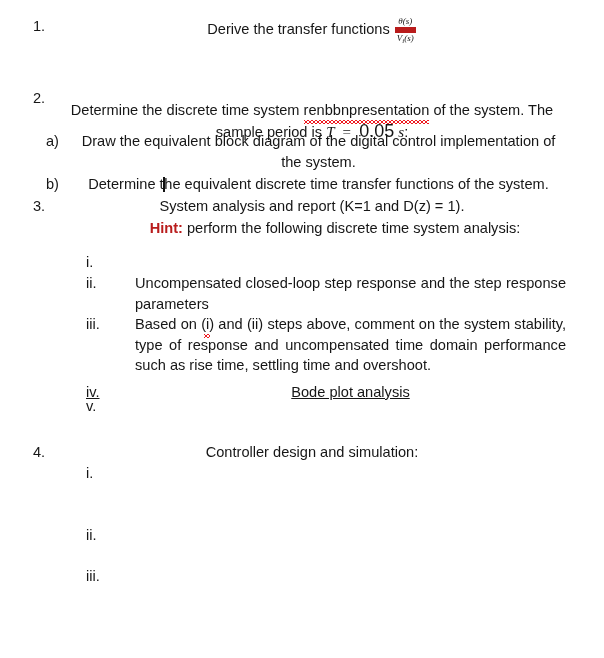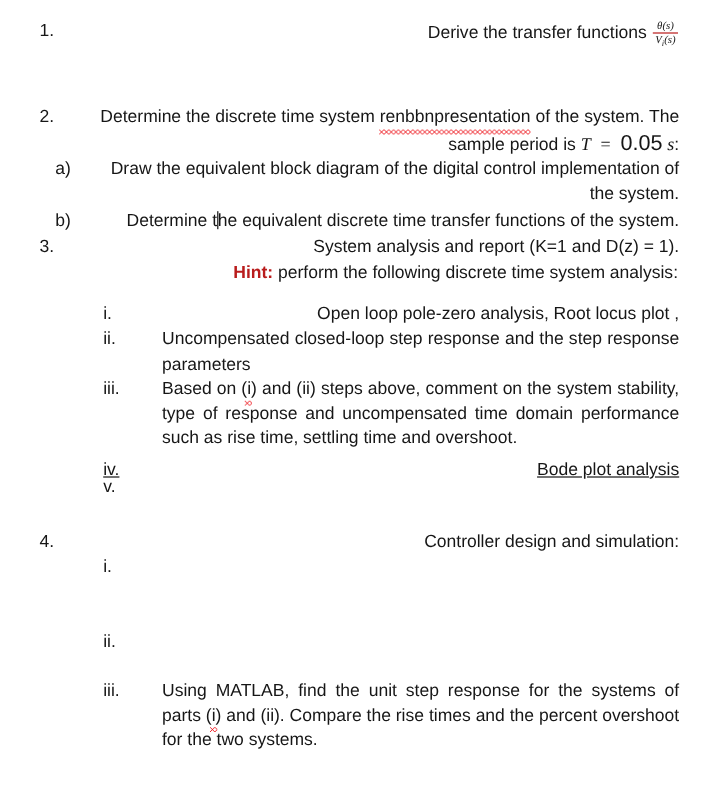--- a/index.html
+++ b/index.html
@@ -37,21 +37,21 @@
   }
   .body-text {
     flex: 1 1 auto;
     font-size: 14.6px;
     line-height: 20.5px;
     color: #161616;
     text-align: justify;
     text-justify: inter-word;
   }
   .body-text.left {
-    text-align: right;
+    text-align: center;
   }
 
   
   .lvl1 { left: 33px; width: 533px; }
   .lvl1 .marker { width: 25px; }
 
   
   .lvl2 { left: 46px; width: 520px; }
   .lvl2 .marker { width: 25px; }
 
@@ -80,21 +80,21 @@
     font-size: 9px;
     line-height: 1.08;
     margin: 0 1px;
     position: relative;
     top: 1px;
   }
   .frac .num {
     padding: 0 2px 0.5px 2px;
   }
   .frac .den {
-    border-top: 1px solid #b91c1c;
+    border-top: 6px solid #b91c1c;
     padding: 0.5px 2px 0 2px;
   }
   .frac sub {
     font-size: 7px;
     vertical-align: -2px;
   }
 
   .mathvar {
     font-family: "Liberation Serif", serif;
     font-style: italic;
@@ -106,20 +106,21 @@
   }
   .mathnum {
     font-family: "Liberation Sans", sans-serif;
     font-size: 18px;
   }
 
   
   .squiggle {
     position: relative;
     display: inline-block;
+    margin-top: 12px;
   }
   .squiggle::after {
     content: "";
     position: absolute;
     left: 0;
     right: 0;
     bottom: -3px;
     height: 4px;
     background-image:
       linear-gradient(45deg, transparent 45%, #ee1b22 45%, #ee1b22 56%, transparent 56%),
@@ -189,21 +190,20 @@
     <span class="marker">3.</span>
     <span class="body-text left">System analysis and report (K=1 and D(z) = 1).</span>
   </div>
 
   <div class="row hint-row" style="top:218px;">
     <span class="body-text left"><span class="hint-label">Hint:</span><span> perform the following discrete time system analysis:</span></span>
   </div>
 
   <div class="row lvl3" style="top:252px;">
     <span class="marker">i.</span>
-    <span class="body-text left">Open loop pole-zero analysis,  Root locus plot ,</span>
   </div>
 
   <div class="row lvl3" style="top:273px;">
     <span class="marker">ii.</span>
     <span class="body-text">Uncompensated closed-loop step response and the step response parameters</span>
   </div>
 
   <div class="row lvl3" style="top:314px;">
     <span class="marker">iii.</span>
     <span class="body-text"><span>Based on </span><span class="squiggle-small">(i)</span><span> and (ii) steps above, comment on the system stability, type of response and uncompensated time domain performance such as rise time, settling time and overshoot.</span></span>
@@ -226,16 +226,15 @@
   <div class="row lvl3" style="top:463px;">
     <span class="marker">i.</span>
   </div>
 
   <div class="row lvl3" style="top:525px;">
     <span class="marker">ii.</span>
   </div>
 
   <div class="row lvl3" style="top:566px;">
     <span class="marker">iii.</span>
-    <span class="body-text"><span>Using MATLAB, find the unit step response for the systems of parts </span><span class="squiggle-small">(i)</span><span> and (ii). Compare the rise times and the percent overshoot for the two systems.</span></span>
   </div>
 
 </div>
 
 </body></html>

